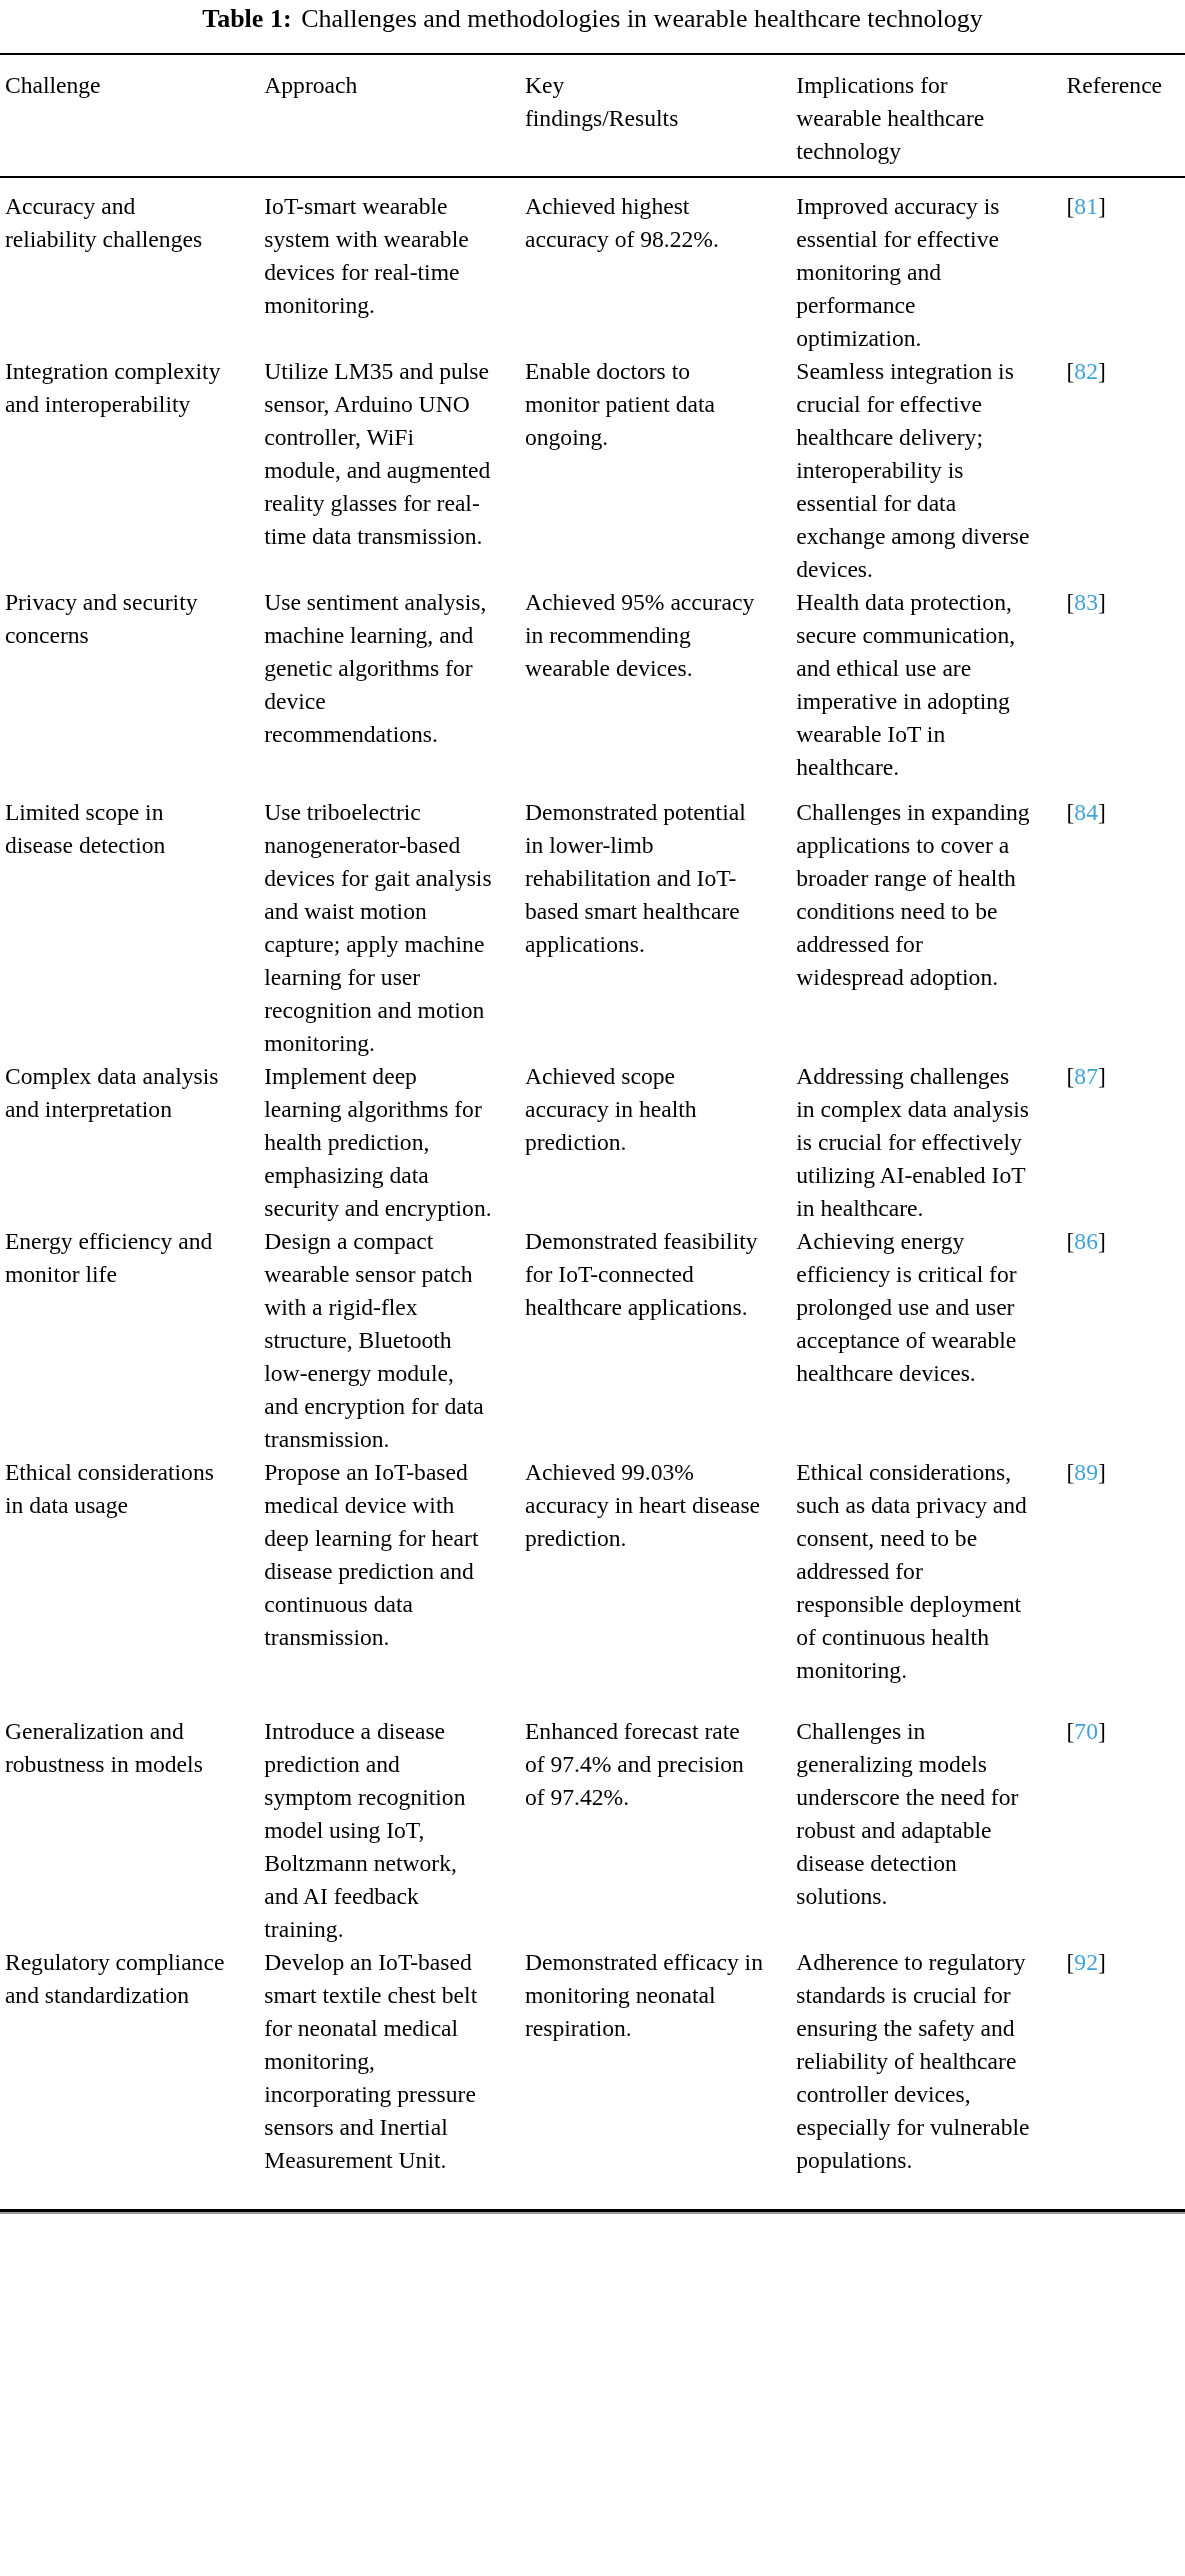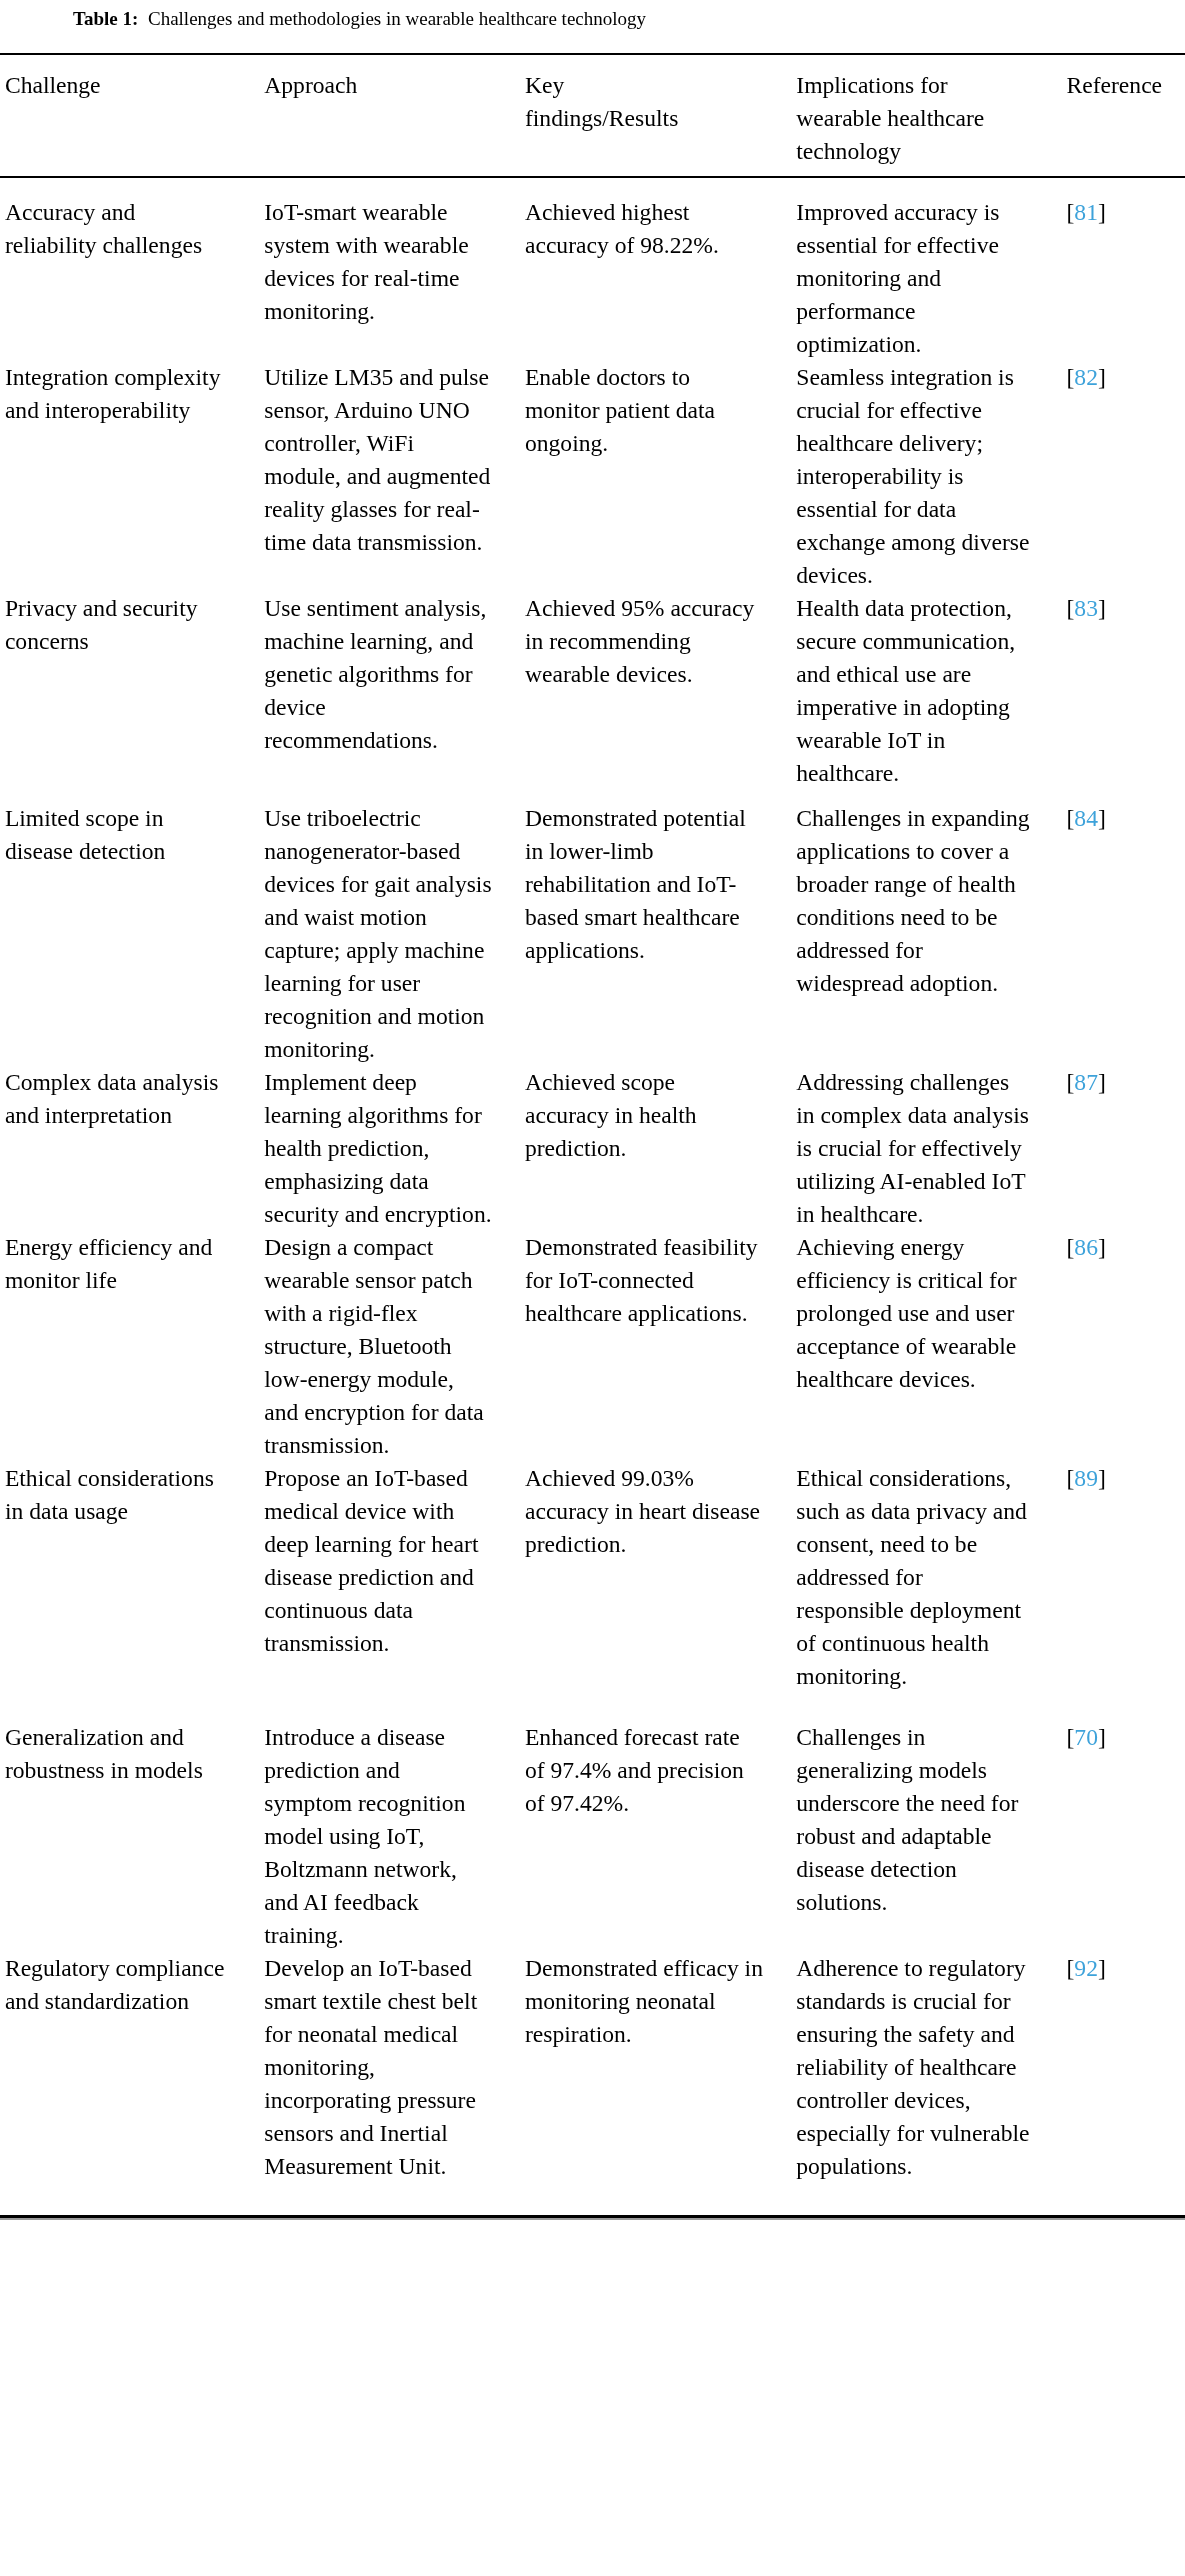--- a/index.html
+++ b/index.html
@@ -5,21 +5,22 @@
   html, body { margin: 0; padding: 0; background: #ffffff; }
   .page {
     width: 1185px;
     box-sizing: border-box;
     font-family: "Liberation Serif", serif;
     color: #000;
     background: #fff;
     padding-top: 3.6px;
   }
   .caption {
-    font-size: 19px;
+    text-align: center;
+    font-size: 26px;
     line-height: 30px;
     padding: 0 73px 19.4px 73px;
   }
   .caption-label { font-weight: bold; margin-right: 9.7px; }
   .rule-top { height: 2.4px; background: #000; }
   table.data-table {
     width: 100%;
     border-collapse: collapse;
     table-layout: fixed;
     font-size: 23.6px;
@@ -33,21 +34,21 @@
     word-wrap: break-word;
   }
   th {
     white-space: pre-line;
     border-bottom: 2.4px solid #000;
     padding-top: 13.3px;
     padding-bottom: 8.5px;
   }
   th:first-child, td:first-child { padding-left: 4.9px; }
   th:last-child, td:last-child { padding-right: 0; }
-  tbody tr:first-child td { padding-top: 18px; margin-top: 12px; }
+  tbody tr:first-child td { padding-top: 12px; margin-top: 12px; }
   tbody tr.gap-small td { padding-top: 11.5px; }
   tbody tr.gap-large td { padding-top: 28.5px; margin-left: 40px; }
   tbody tr:last-child td { padding-bottom: 32px; }
   .ref-num { color: var(--citation, #3da2da); }
   .rule-bottom { height: 3px; background: #000; }
   .rule-bottom-shadow { height: 1.8px; background: #9a9a9a; }
 </style>
 </head>
 <body>
 

